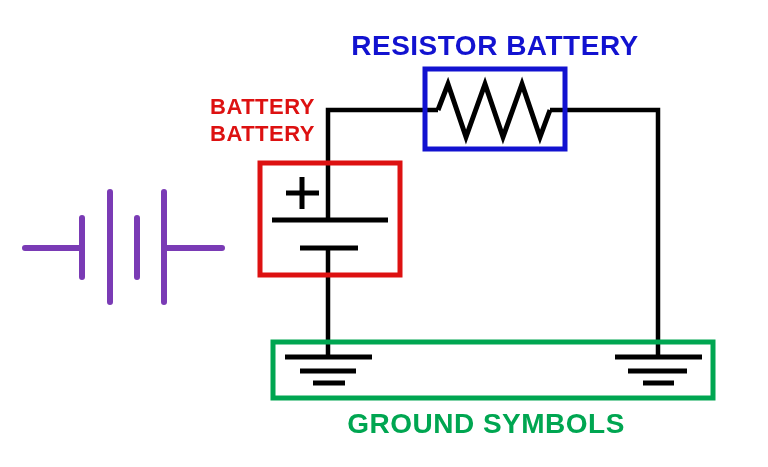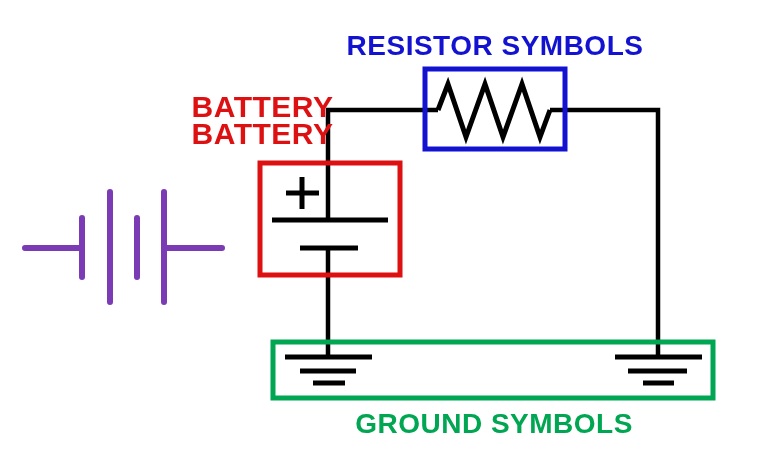--- a/index.html
+++ b/index.html
@@ -14,22 +14,22 @@
   .diagram-svg { position: absolute; left: 0; top: 0; }
   .label {
     position: absolute;
     font-weight: bold;
     text-align: center;
     letter-spacing: 0.5px;
     white-space: nowrap;
     user-select: none;
   }
   .label-resistor { left: 345px; top: 32px;  width: 300px; font-size: 28px; line-height: 28px; }
-  .label-battery  { left: 185px; top: 93px;  width: 155px; font-size: 30px; line-height: 27px; }
-  .label-ground   { left: 344px; top: 410px; width: 300px; font-size: 28px; line-height: 28px; }
+  .label-battery  { left: 185px; top: 93px;  width: 155px; font-size: 22px; line-height: 27px; }
+  .label-ground   { left: 336px; top: 410px; width: 300px; font-size: 28px; line-height: 28px; }
 </style>
 </head>
 <body>
 
 <div class="canvas">
 
   <svg class="diagram-svg" width="768" height="467" viewBox="0 0 768 467">
 
     <path d="M25 248 H80 M82 218 V277 M110 192 V302 M137 218 V277 M164 192 V302 M167 248 H222" fill="none" stroke-width="6" stroke-linecap="round" stroke="#7A3BB5"></path>
 
@@ -43,21 +43,21 @@
 
     <path d="M615 357 H702 M628 371 H687 M643 383 H674" fill="none" stroke-width="5" stroke-linecap="butt" stroke="#000000"></path>
 
     <rect x="260" y="163" width="140" height="112" fill="none" stroke-width="5" stroke="#DD1111"></rect>
 
     <rect x="425" y="69" width="140" height="80" fill="none" stroke-width="5" stroke="#1212D0"></rect>
 
     <rect x="273" y="342" width="440" height="56" fill="none" stroke-width="5" stroke="#00A651"></rect>
   </svg>
 
-  <div class="label label-resistor" style="color: rgb(18, 18, 208);">RESISTOR SYMBOLS</div>
+  <div class="label label-resistor" style="color: rgb(18, 18, 208);">RESISTOR BATTERY</div>
 
   <div class="label label-battery" style="color: rgb(221, 17, 17);">
     <div>BATTERY</div>
     <div>BATTERY</div>
   </div>
 
   <div class="label label-ground" style="color: rgb(0, 166, 81);">GROUND SYMBOLS</div>
 
 </div>
 

